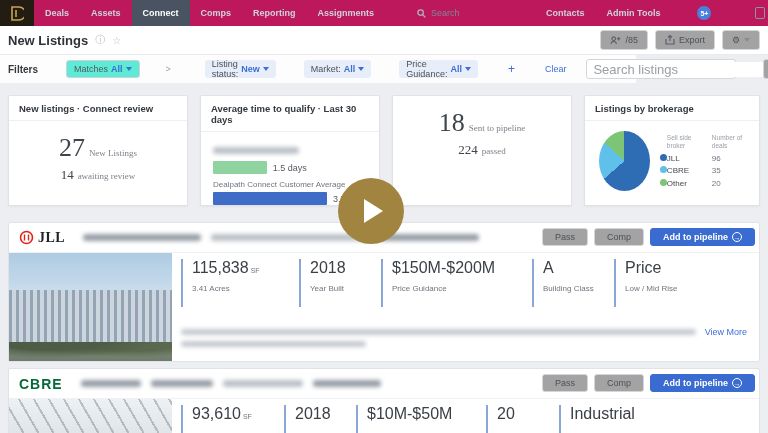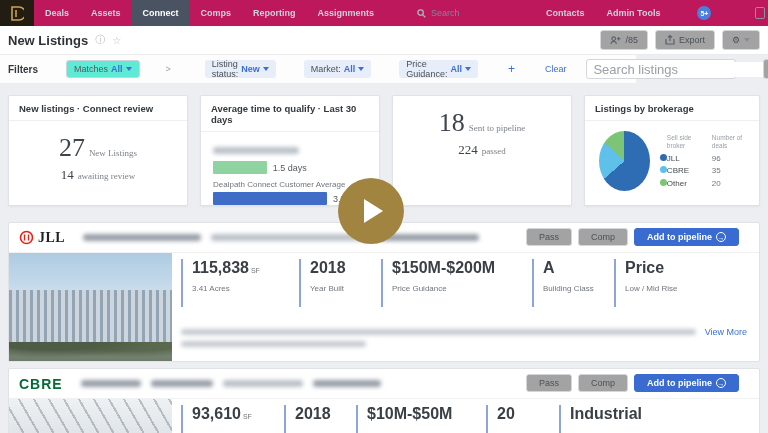--- a/index.html
+++ b/index.html
@@ -96,40 +96,40 @@
 
   
   .listing { position:absolute; left:8px; width:752px; height:140px;
              background:#fff; border:1px solid #e0e2e6; border-radius:2px; }
   .listing-hdr { position:relative; height:30px; border-bottom:1px solid #f0f1f3;
                  display:flex; align-items:center; padding:0 10px; }
   .jll-word { font-family:"Liberation Serif", serif; font-weight:bold;
               font-size:14px; color:#1f2326; margin-left:4px; letter-spacing:.5px; }
   .cbre-word { font-weight:bold; font-size:14px; color:#046a38; letter-spacing:1px; }
   .hdr-redacts { margin-left:18px; display:flex; gap:10px; align-items:center; }
-  .listing-btns { position:absolute; right:20px; top:5px; display:flex; gap:6px; }
+  .listing-btns { position:absolute; right:4px; top:5px; display:flex; gap:6px; }
   .btn.small { height:18px; font-size:9px; padding:0 12px; }
   .btn.primary { background:#3a6bd0; border-color:#3a6bd0; color:#fff; font-weight:bold; }
   .pipe-icon { width:10px; height:10px; border:1px solid #fff; border-radius:50%;
                display:inline-flex; align-items:center; justify-content:center;
                font-size:7px; line-height:1; }
   .photo { position:absolute; left:0; top:30px; width:163px; bottom:0; overflow:hidden; }
   .photo .sky { height:34%; background:linear-gradient(180deg,#aecbe2,#c8dcec); }
   .photo .building { height:48%;
       background:repeating-linear-gradient(90deg,#93a5b5 0 3px,#cdd6df 3px 7px); }
   .photo .ground { height:18%;
       background:radial-gradient(ellipse at 25% 0%,#4e5c45 0 30%,transparent 60%),
                  radial-gradient(ellipse at 75% 20%,#5a684e 0 25%,transparent 55%),
                  linear-gradient(180deg,#8a978b,#6e7b69); }
   .photo .roof { height:34%;
       background:repeating-linear-gradient(60deg,rgba(140,150,160,.55) 0 2px,transparent 2px 13px),
                  linear-gradient(180deg,#eef1f3,#dfe4e8); }
   .stat { position:absolute; top:36px; border-left:2px solid #8aa6d6;
           padding-left:9px; height:48px; }
-  .stat .val { font-size:16px; color:#3b4046; white-space:nowrap;font-weight:bold; }
+  .stat .val { font-size:16px; color:#3b4046; white-space:nowrap; }
   .stat .unit { font-size:7px; color:#6f757c; margin-left:2px; }
   .stat .lbl { font-size:8px; color:#70767e; margin-top:7px; }
   .desc { position:absolute; left:172px; top:100px; width:520px; }
   .desc .redact-line { display:block; height:6px; background:#b6bcc4;
           filter:blur(2px); border-radius:3px; margin:6px 0; opacity:.8; }
   .view-more { position:absolute; right:12px; top:104px; font-size:9px;
                color:#3b6fd4; cursor:pointer; }
 </style>
 </head>
 <body>

